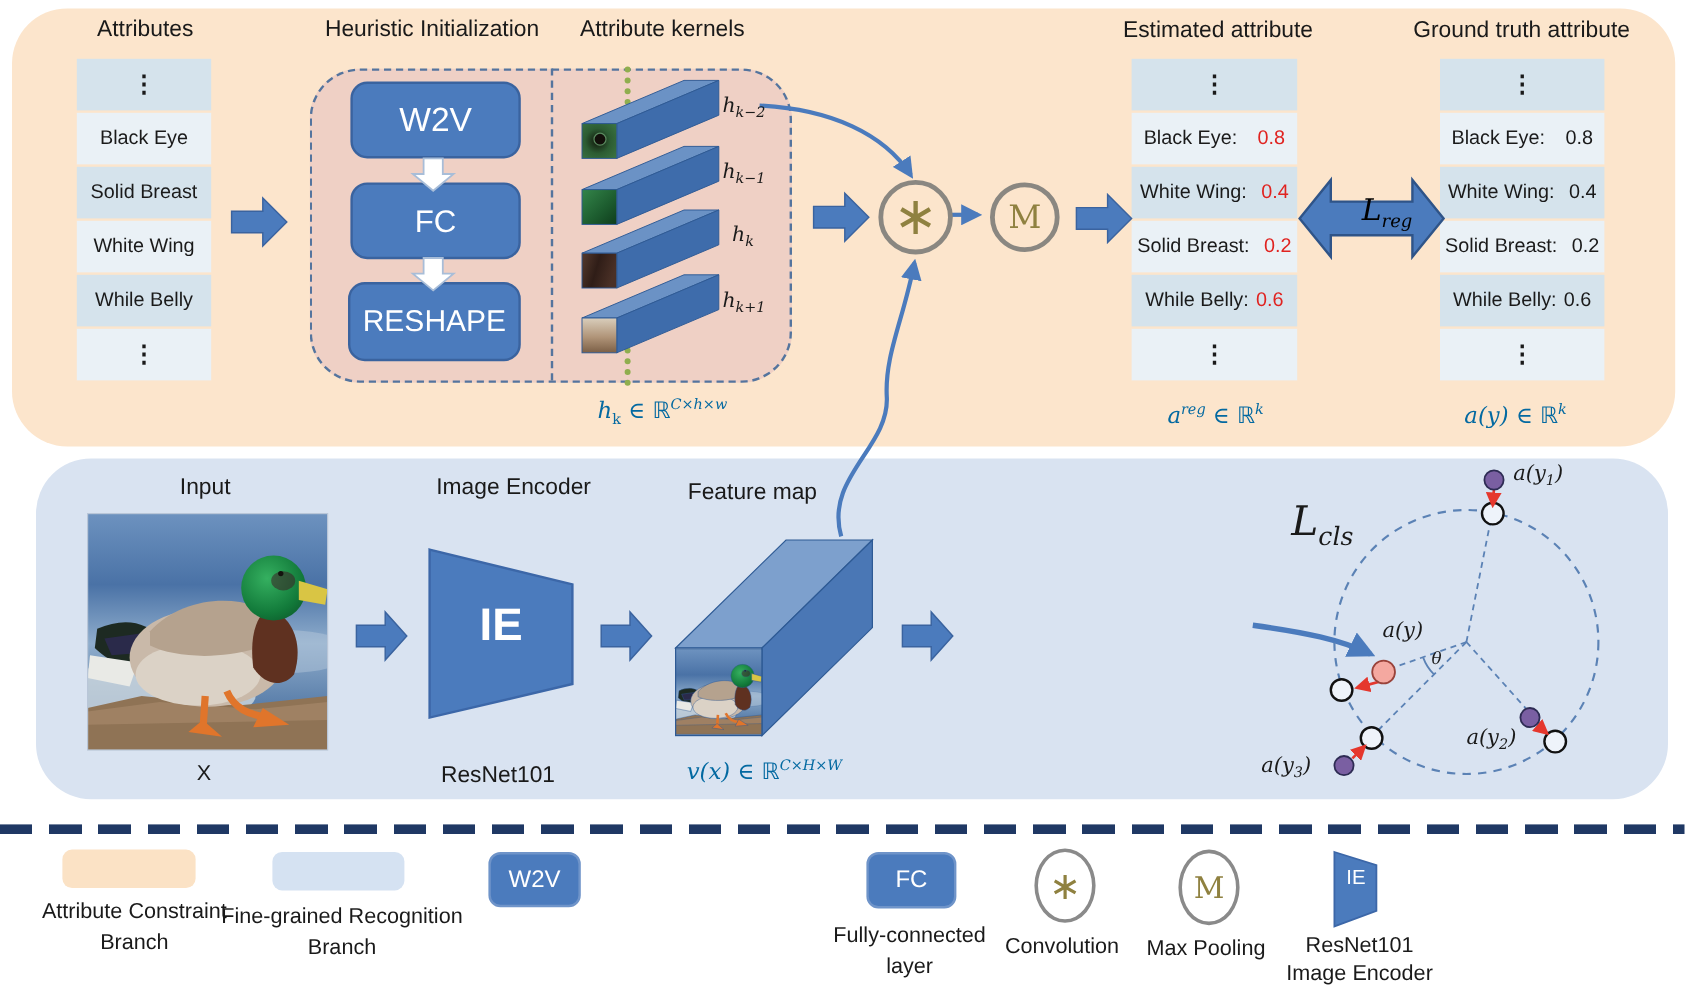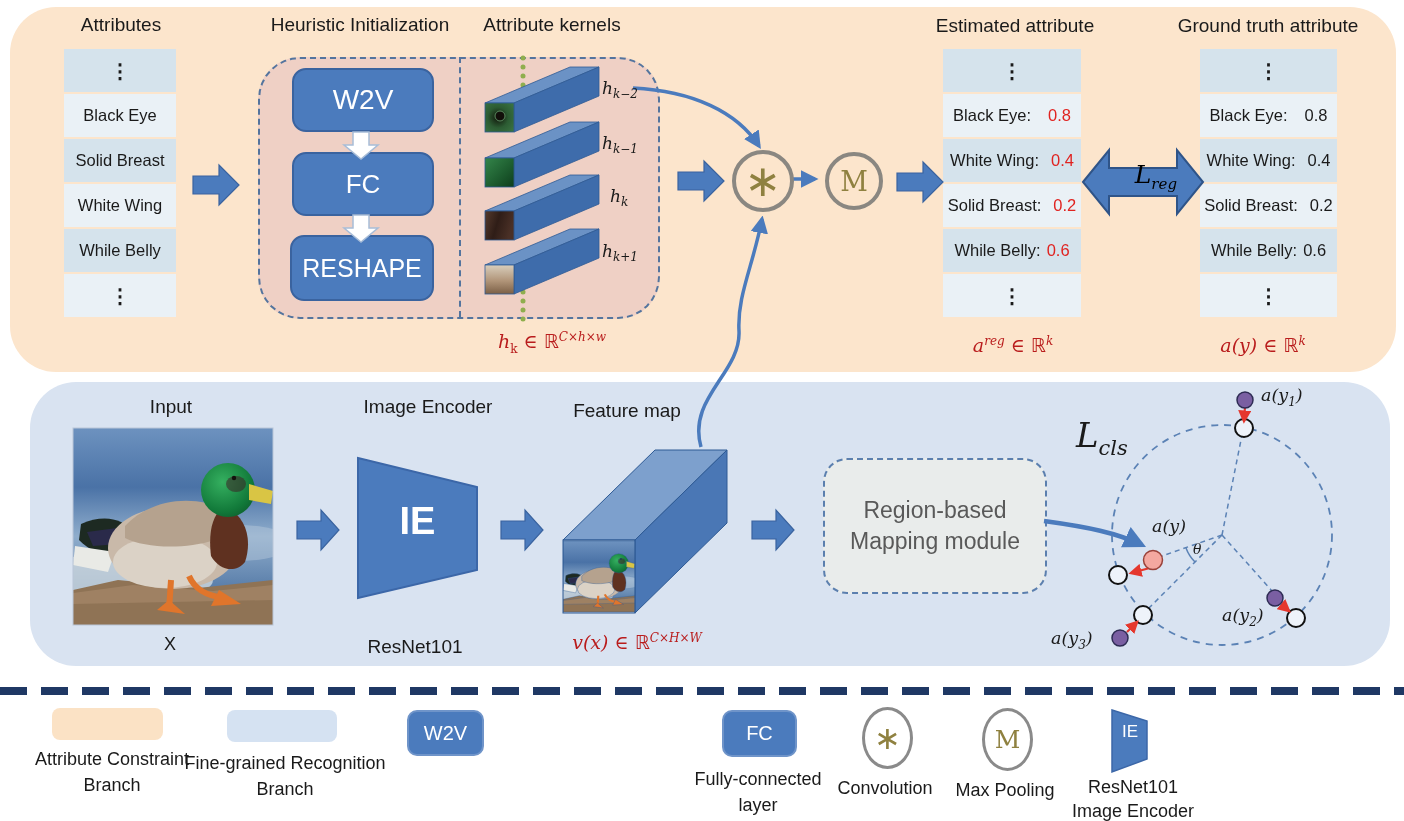--- a/index.html
+++ b/index.html
@@ -15,21 +15,21 @@
   
   .vtable{position:absolute;display:flex;flex-direction:column;gap:2px;z-index:3;}
   .t-row{height:43px;display:flex;align-items:center;justify-content:center;
          font-size:16.5px;background:#eaf1f6;white-space:pre;}
   .t-row:nth-child(odd){background:#d5e3ec;}
   .t-row.dots{font-size:20px;font-weight:700;}
   .t-row .val{margin-left:12px;}
   .t-row.gap-wide .val{margin-left:17px;}
   .t-row.gap-sm .val{margin-left:6px;}
   .red .val{color:#e02320;}
-  .caption{position:absolute;transform:translateX(-50%);font-size:19px;color:#b91c1c;z-index:6;
+  .caption{position:absolute;transform:translateX(-50%);font-size:19px;color:#0369a1;z-index:6;
            font-family:"DejaVu Serif",serif;white-space:nowrap;}
   .caption sup{font-size:12px;}
   .caption sub{font-size:12px;}
   
   .dashedbox{position:absolute;left:258px;top:57px;width:398px;height:258px;border:2px dashed #54749e;
              border-radius:42px;background:#efd0c5;z-index:2;}
   .vdivider{position:absolute;left:459px;top:57px;height:260px;width:0;border-left:2px dashed #54749e;z-index:3;}
   .bluebox{position:absolute;background:#4b7bbd;border:2px solid #3a639f;border-radius:14px;
            color:#fff;display:flex;align-items:center;justify-content:center;z-index:4;}
   .opcircle{position:absolute;border:4px solid #8a8781;border-radius:50%;display:flex;
@@ -124,24 +124,20 @@
 
   <div class="title" style="left:171px;top:396px;">Input</div>
   <div class="title" style="left:428px;top:396px;">Image Encoder</div>
   <div class="title" style="left:627px;top:400px;">Feature map</div>
   <div class="smalllabel" style="left:170px;top:634px;">X</div>
   <div class="title" style="left:415px;top:636px;">ResNet101</div>
   <div class="caption" style="left:637px;top:631px;"><i>v(x)</i><span> ∈ </span><span class="mathset">ℝ</span><sup><i>C×H×W</i></sup></div>
 
   <div class="abs" style="left:358px;top:500px;width:119px;text-align:center;color:#fff;font-size:38px;font-weight:600;z-index:6;">IE</div>
 
-  <div class="module">
-    <div>Region-based</div>
-    <div>Mapping module</div>
-  </div>
 
   <div class="biglabel" style="left:1076px;top:415px;font-size:34px;"><span>L</span><sub style="font-size:21px;margin-top:24px;">cls</sub></div>
 
   <div class="ptlabel" style="left:1261px;top:385px;"><span>a(y</span><sub>1</sub><span>)</span></div>
   <div class="ptlabel" style="left:1152px;top:516px;"><span>a(y)</span></div>
   <div class="ptlabel" style="left:1222px;top:605px;"><span>a(y</span><sub>2</sub><span>)</span></div>
   <div class="ptlabel" style="left:1051px;top:628px;"><span>a(y</span><sub>3</sub><span>)</span></div>
   <div class="biglabel" style="left:1193px;top:541px;font-size:14px;">θ</div>
 
   <svg class="layer" width="1404" height="821" viewBox="0 0 1404 821">

